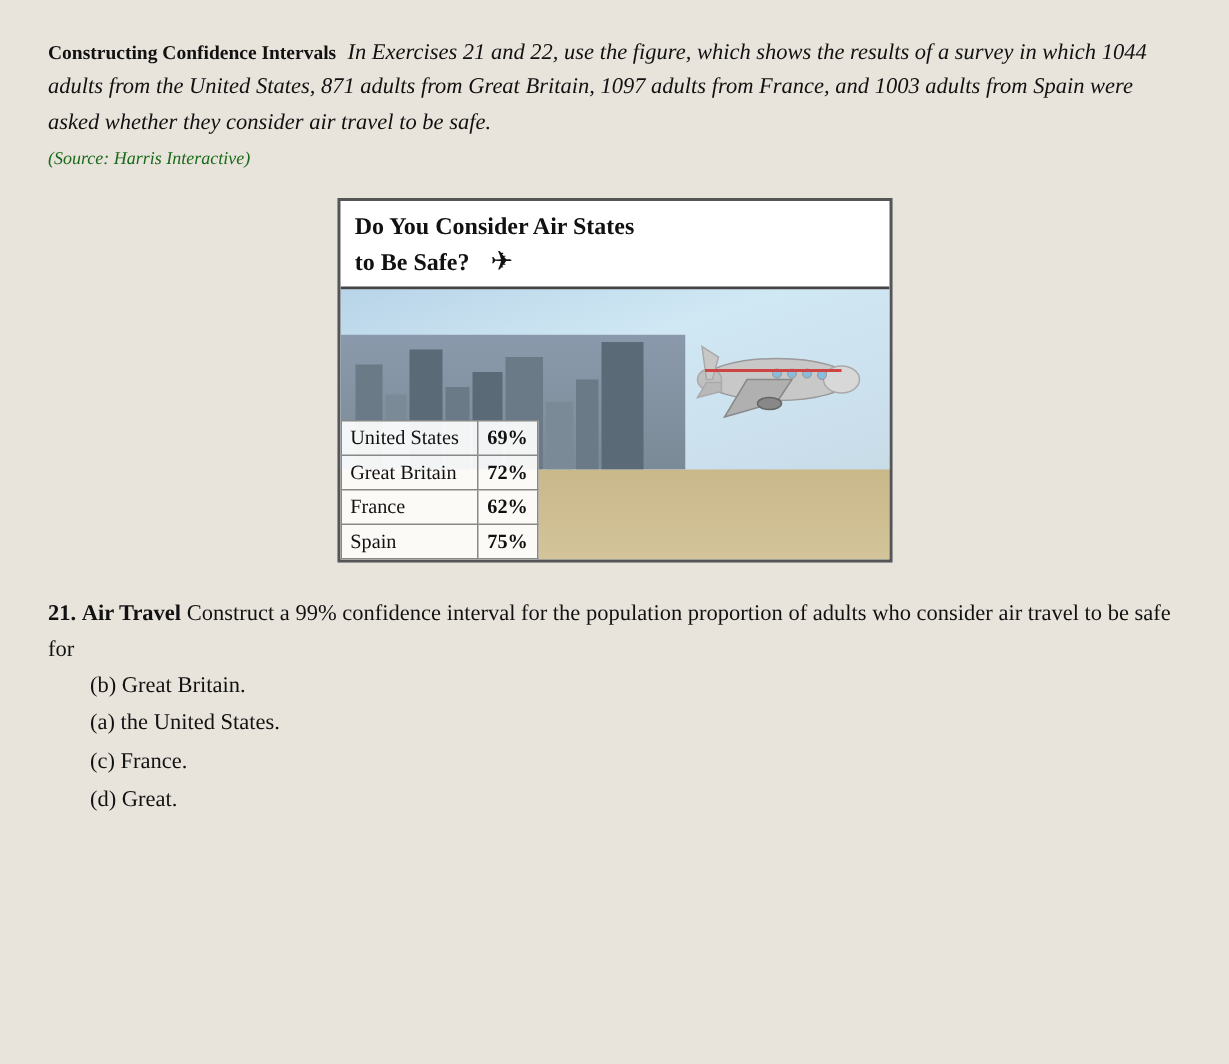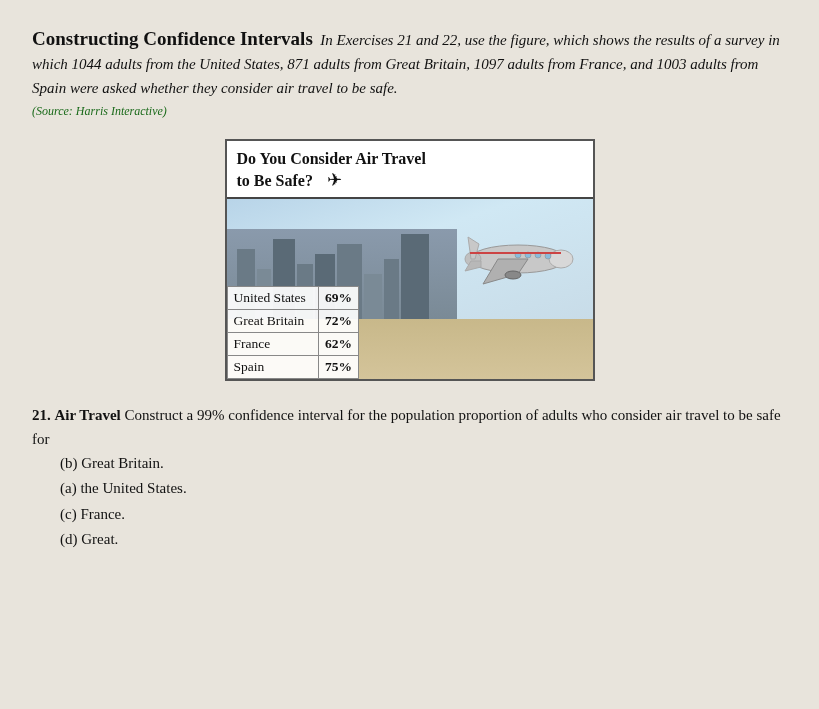--- a/index.html
+++ b/index.html
@@ -11,21 +11,21 @@
       padding: 24px 32px;
       width: 819px;
       min-height: 709px;
     }
     .header-section {
       margin-bottom: 18px;
       line-height: 1.55;
     }
     .header-title {
       font-weight: bold;
-      font-size: 19px;
+      font-size: 13px;
     }
     .header-body {
       font-style: italic;
       font-size: 15px;
     }
     .header-source {
       font-style: italic;
       color: #1a6a1a;
       font-size: 12px;
       margin-top: 2px;
@@ -145,21 +145,21 @@
   <span class="header-body">
     &nbsp;<span>In Exercises 21 and 22, use the figure, which shows the results of a survey in which 1044 adults from the United States, 871 adults from Great Britain, 1097 adults from France, and 1003 adults from Spain were asked whether they consider air travel to be safe.</span>
   </span>
   <div class="header-source">(Source: Harris Interactive)</div>
 </div>
 
 <div class="figure-container">
   <div class="figure-box">
 
     <div class="figure-title">
-      <span>Do You Consider Air Travel</span><br>
+      <span>Do You Consider Air States</span><br>
       <span>to Be Safe?</span>
       <span style="margin-left:10px; font-weight:normal; font-size:18px;">✈</span>
     </div>
 
     <div class="figure-content">
 
       <div class="sky-bg"></div>
 
       <div class="runway"></div>
 

